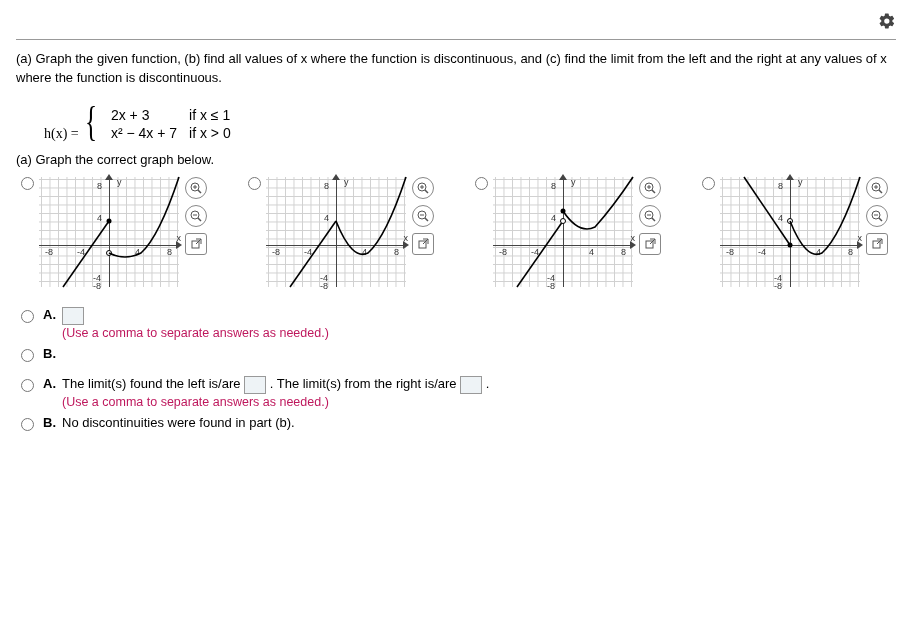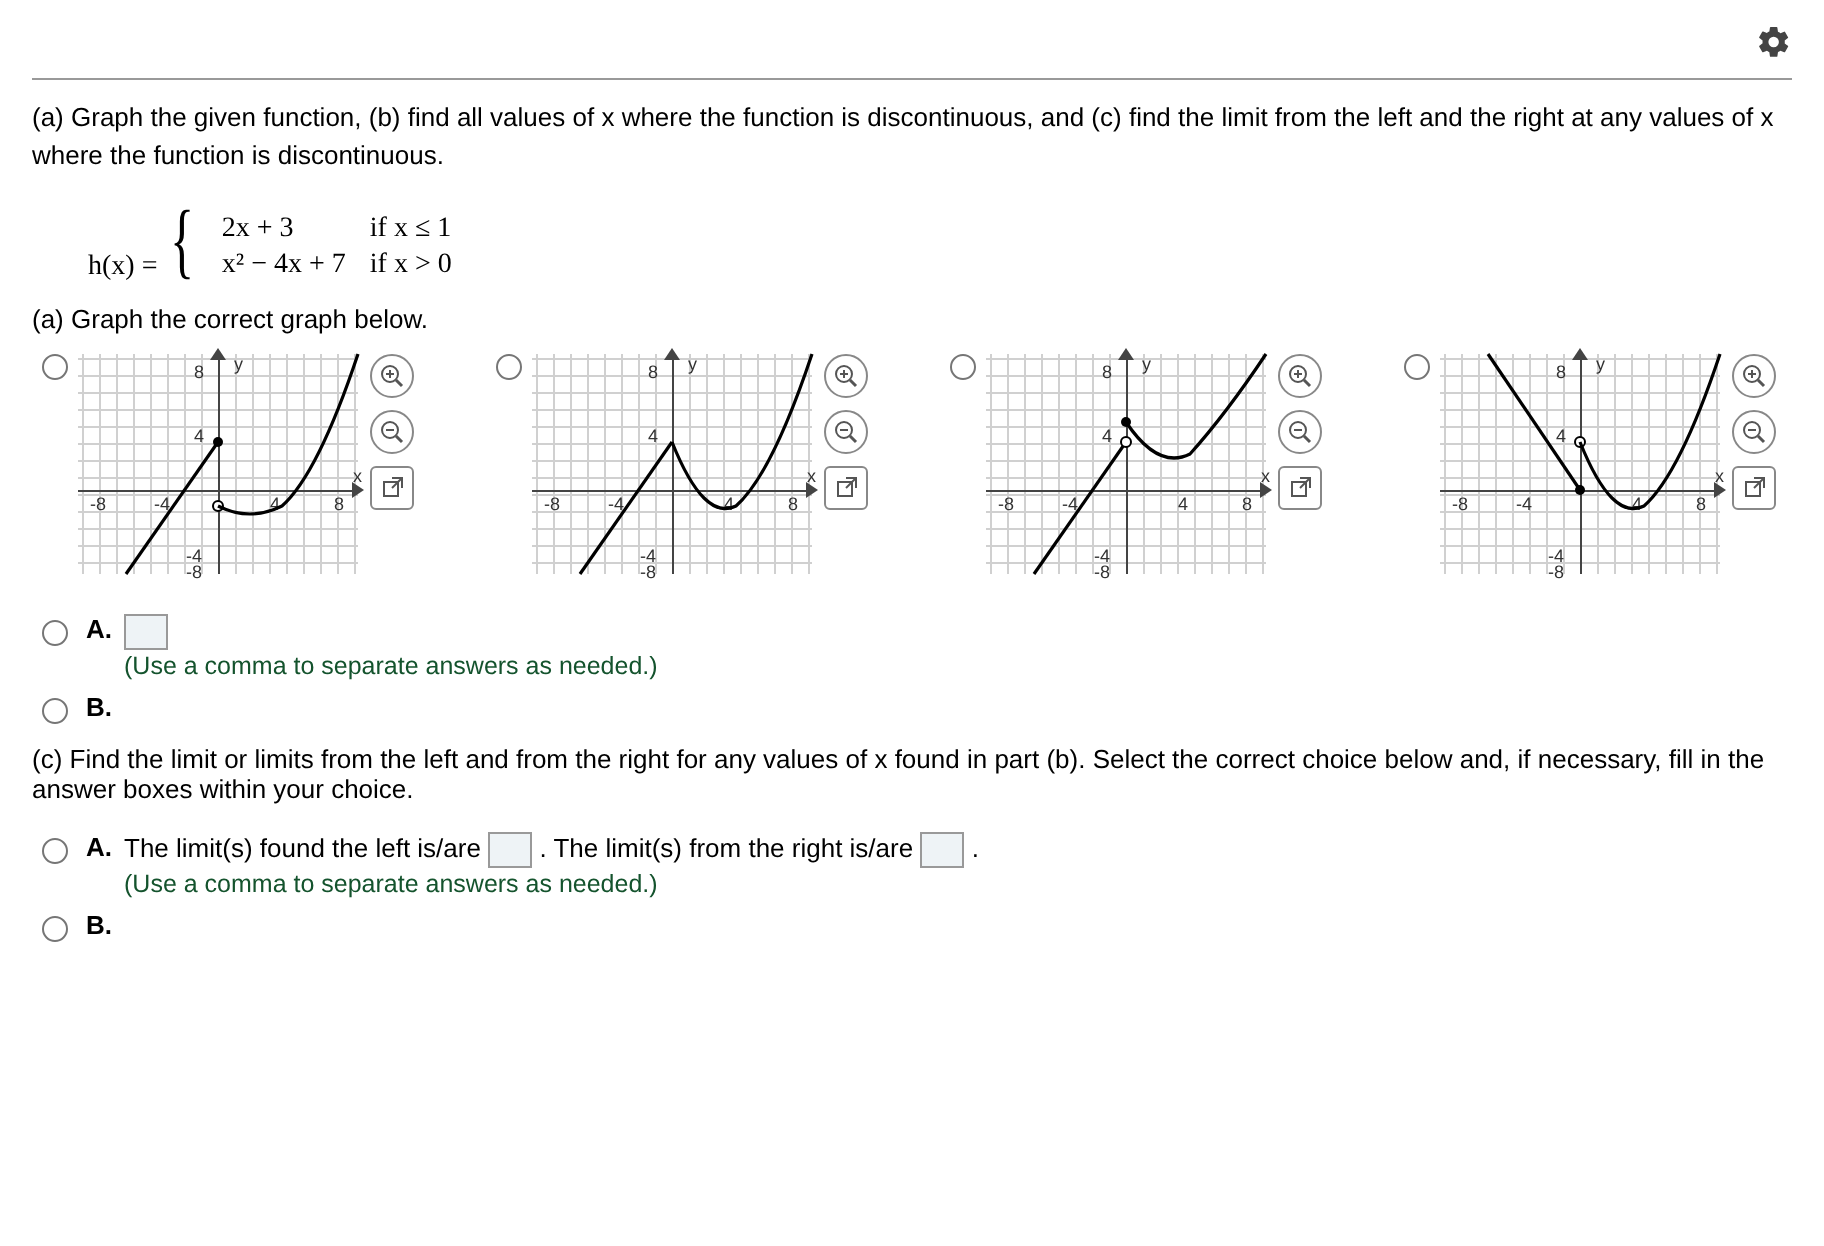--- a/index.html
+++ b/index.html
@@ -28,21 +28,21 @@
     font-size: 14px;
   }
   .brace {
     font-size: 42px;
     line-height: 42px;
     margin: 0 4px 0 2px;
     font-family: "Times New Roman", serif;
     transform: scaleX(0.6);
   }
   .piece-table { border-collapse: collapse; }
-  .piece-table td { padding: 1px 6px; font-family: Liberation Serif, serif; font-size: 14px; vertical-align: middle; }
+  .piece-table td { padding: 1px 6px; font-family: Liberation Sans, sans-serif; font-size: 14px; vertical-align: middle; }
   .sub-prompt { margin: 4px 0 10px 0; }
 
   .graph-row {
     display: flex;
     gap: 36px;
     margin: 4px 0 20px 0;
     align-items: flex-start;
   }
   .graph-opt {
     display: flex;
@@ -103,21 +103,21 @@
   .choice-letter { font-weight: bold; white-space: nowrap; }
   .choice-body { flex: 1; }
   .input-box {
     display: inline-block;
     width: 22px;
     height: 18px;
     border: 1px solid #999;
     background: #eef3f6;
     vertical-align: middle;
   }
-  .hint { color: #14532d; font-size: 12.5px; }
+  .hint { color: #be185d; font-size: 12.5px; }
   svg.curve { position:absolute; inset:0; width:100%; height:100%; overflow:visible; }
 </style>
 </head>
 <body>
 
 <div class="topbar">
   <span>
     <svg class="gear" viewBox="0 0 24 24">
         <path fill="#444" d="M19.14,12.94a7,7,0,0,0,.05-.94,7,7,0,0,0-.05-.94l2.11-1.65a.5.5,0,0,0,.12-.64l-2-3.46a.5.5,0,0,0-.61-.22l-2.49,1a7,7,0,0,0-1.63-.94l-.38-2.65A.5.5,0,0,0,13.77,2H9.77a.5.5,0,0,0-.49.42L8.9,5.07a7,7,0,0,0-1.63.94l-2.49-1a.5.5,0,0,0-.61.22l-2,3.46a.5.5,0,0,0,.12.64L4.4,11a7,7,0,0,0-.05.94,7,7,0,0,0,.05.94L2.29,14.53a.5.5,0,0,0-.12.64l2,3.46a.5.5,0,0,0,.61.22l2.49-1a7,7,0,0,0,1.63.94l.38,2.65a.5.5,0,0,0,.49.42h4a.5.5,0,0,0,.49-.42l.38-2.65a7,7,0,0,0,1.63-.94l2.49,1a.5.5,0,0,0,.61-.22l2-3.46a.5.5,0,0,0-.12-.64ZM11.77,15.5A3.5,3.5,0,1,1,15.27,12,3.5,3.5,0,0,1,11.77,15.5Z"></path>
       </svg>
@@ -371,32 +371,34 @@
     </div>
   </div>
 
   <div class="choice-row">
     <input type="radio" name="pb" style="">
     <span class="choice-letter">B.</span>
   </div>
 </div>
 
 <div class="answer-block" style="margin-top:10px">
-  <div>(c) Find the limit or limits from the left and from the right for any values of x found in part (b). Select the correct choice below and, if necessary, fill in the answer boxes within your choice.</div>
 
   <div class="choice-row" style="margin-top:14px">
     <input type="radio" name="pc" style="">
     <span class="choice-letter">A.</span>
     <div class="choice-body">
       <span>The limit(s) found the left is/are</span>
       <span class="input-box"></span>
       <span>. The limit(s) from the right is/are</span>
       <span class="input-box"></span>
       <span>.</span><br>
       <span class="hint">(Use a comma to separate answers as needed.)</span>
     </div>
   </div>
 
   <div class="choice-row">
     <input type="radio" name="pc" style="">
     <span class="choice-letter">B.</span>
+    <div class="choice-body">
+      <span>No discontinuities were found in part (b).</span>
+    </div>
   </div>
 </div>
 
 </body></html>

